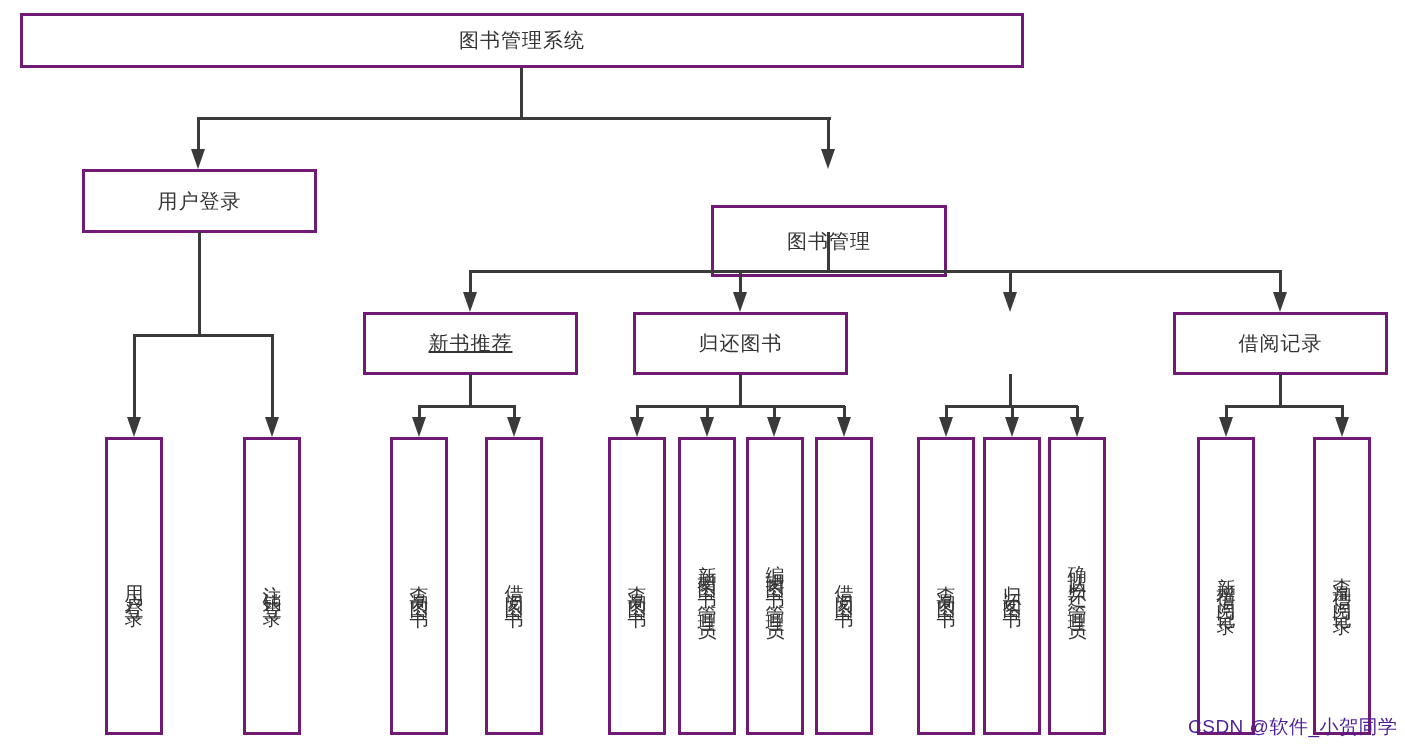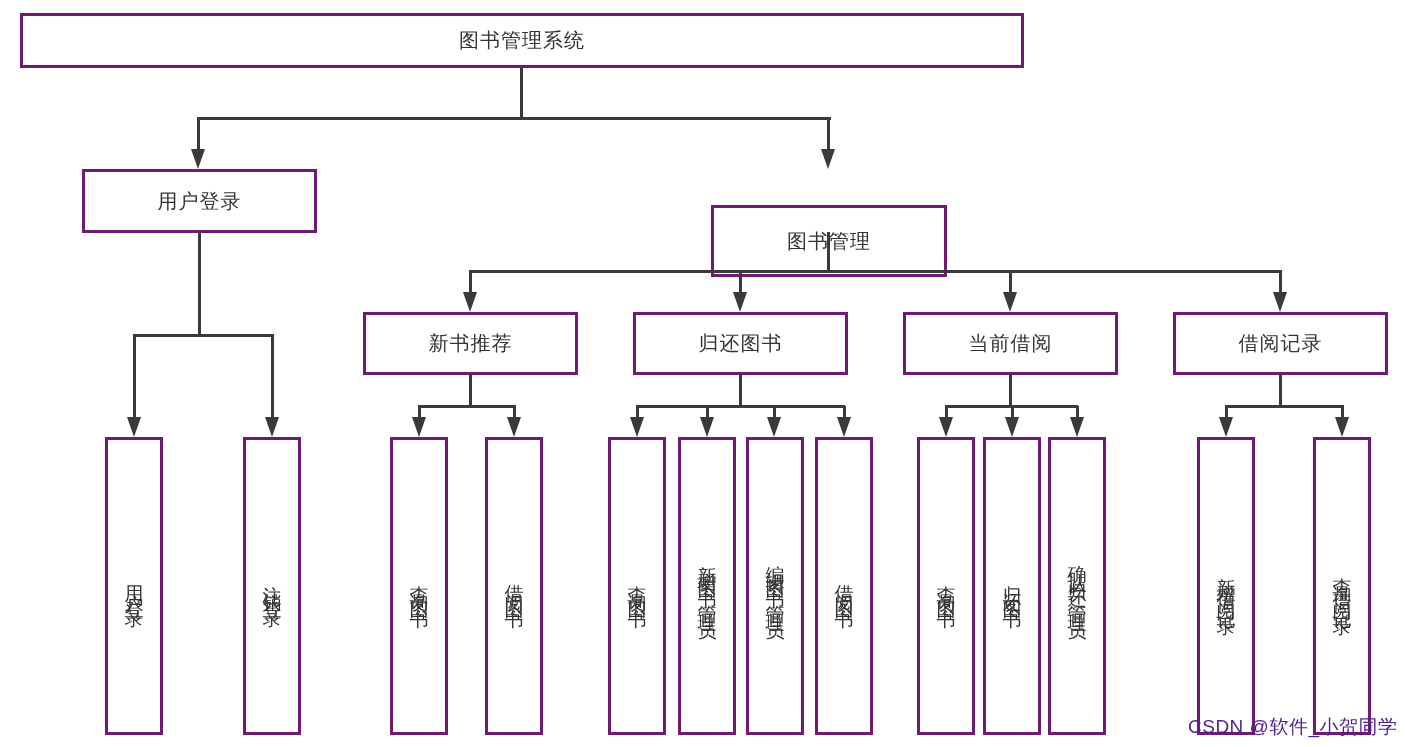--- a/index.html
+++ b/index.html
@@ -59,28 +59,25 @@
     <span>图书管理系统</span>
   </div>
 
   <div class="box hbox" style="left:82px; top:169px; width:235px; height:64px;">
     <span>用户登录</span>
   </div>
   <div class="box hbox" style="left:711px; top:169px; width:236px; height:72px;margin-top:36px;">
     <span>图书管理</span>
   </div>
 
-  <div class="box hbox" style="left:363px; top:312px; width:215px; height:63px;">
+  <div class="box hbox" style="left:363px; top:312px; width:215px; height:63px;text-decoration:underline;">
     <span>新书推荐</span>
   </div>
   <div class="box hbox" style="left:633px; top:312px; width:215px; height:63px;">
     <span>归还图书</span>
-  </div>
-  <div class="box hbox" style="left:903px; top:312px; width:215px; height:63px;">
-    <span>当前借阅</span>
   </div>
   <div class="box hbox" style="left:1173px; top:312px; width:215px; height:63px;">
     <span>借阅记录</span>
   </div>
 
   <div class="box vbox" style="left:105px; top:437px; width:58px; height:298px;">
     <span class="vtext">用户登录</span>
   </div>
   <div class="box vbox" style="left:243px; top:437px; width:58px; height:298px;">
     <span class="vtext">注销登录</span>

